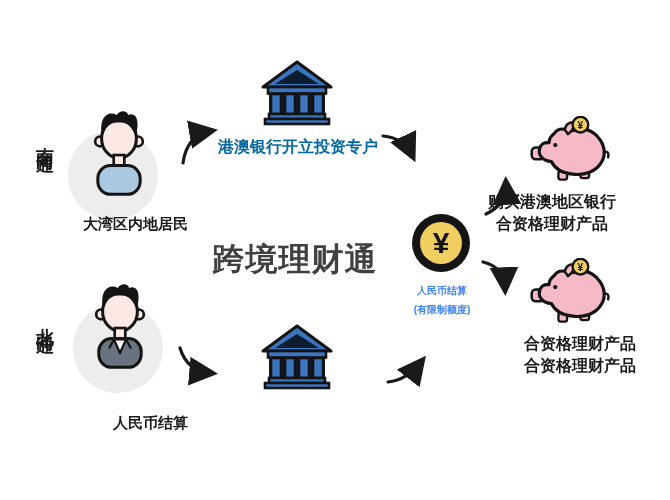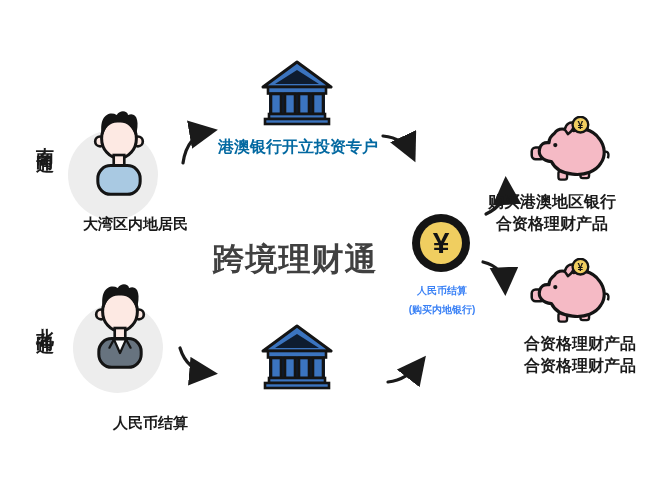--- a/index.html
+++ b/index.html
@@ -89,21 +89,21 @@
   </svg>
   <div class="bank-label" style="left:198px;top:137px;width:200px;">港澳银行开立投资专户</div>
 
   <div class="title" style="left:205px;top:238px;width:180px;">跨境理财通</div>
 
   <div class="coin-outer" style="left:412px;top:214px;">
     <div class="coin-inner">¥</div>
   </div>
   <div class="settle-label" style="left:381px;top:281px;width:122px;">
     <div>人民币结算</div>
-    <div>(购买内地银行)</div>
+    <div>(有限制额度)</div>
   </div>
 
   <svg class="abs" style="left:530px;top:116px;" width="82" height="66" viewBox="0 0 104 84">
     <rect x="2" y="40" width="16" height="15" rx="5" fill="#f5bac5" stroke="#141414" stroke-width="3.2"></rect>
     <rect x="36" y="70" width="11" height="11" rx="3" fill="#f5bac5" stroke="#141414" stroke-width="3"></rect>
     <rect x="64" y="68" width="11" height="11" rx="3" fill="#f5bac5" stroke="#141414" stroke-width="3"></rect>
     <path d="M92,46 q10,-3 7,8" fill="none" stroke="#141414" stroke-width="3"></path>
     <path d="M31,22 C36,14 46,16 49,20 C62,12 80,17 88,29 C96,39 96,52 90,60 C84,70 70,76 54,74 C42,73 32,68 27,58 C16,57 10,50 12,42 C13,36 18,33 24,34 C24,28 27,25 31,22 Z" fill="#f5bac5" stroke="#141414" stroke-width="4" stroke-linejoin="round"></path>
     <path d="M44,17 Q47,6 57,9 Q55,19 48,23 Z" fill="#f5bac5" stroke="#141414" stroke-width="3.2" stroke-linejoin="round"></path>
     <circle cx="32" cy="37" r="2.7" fill="#141414"></circle>

